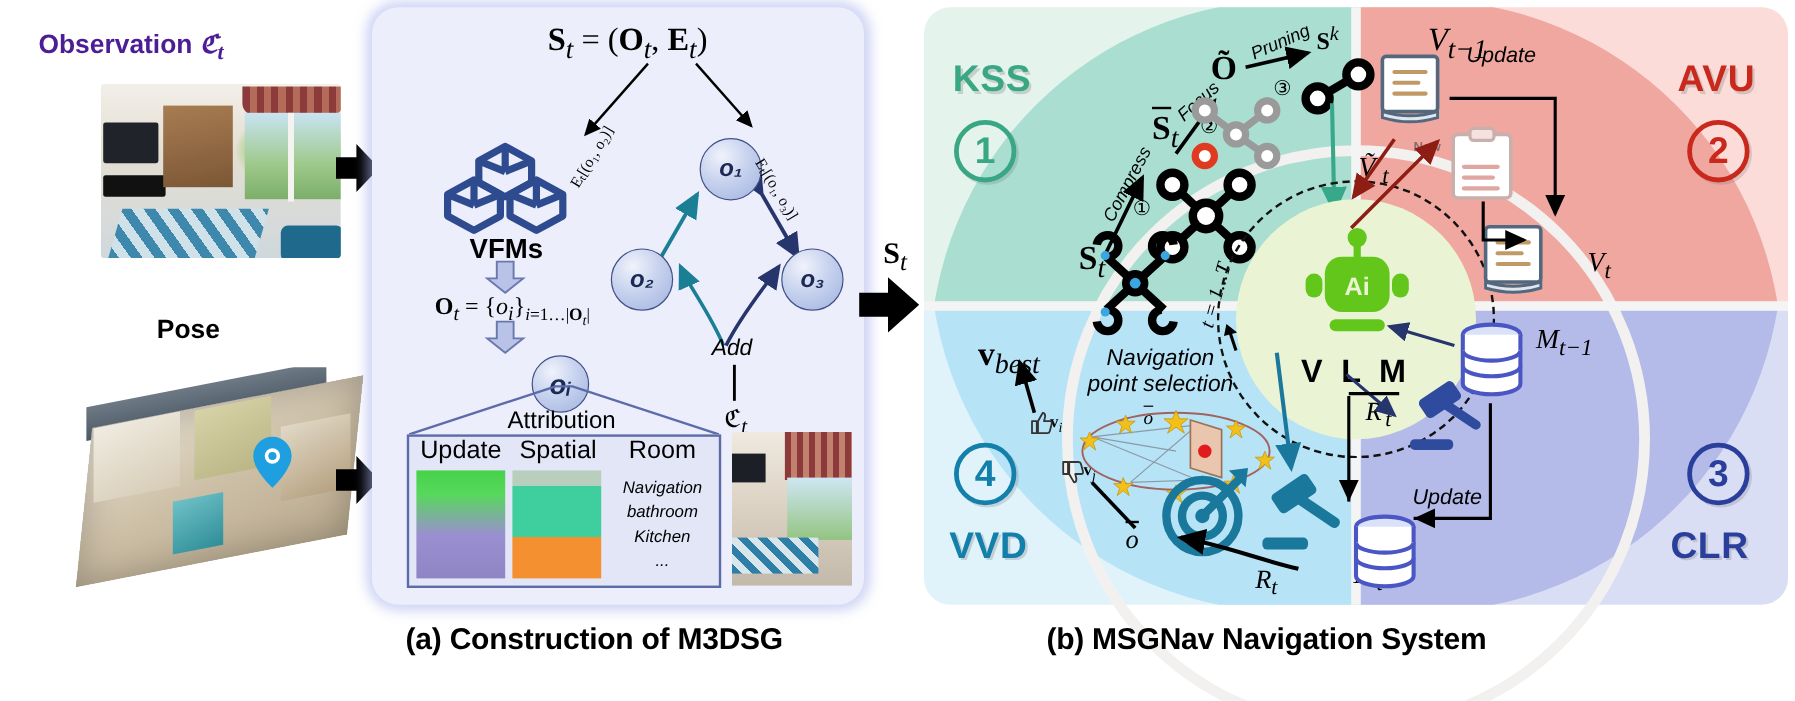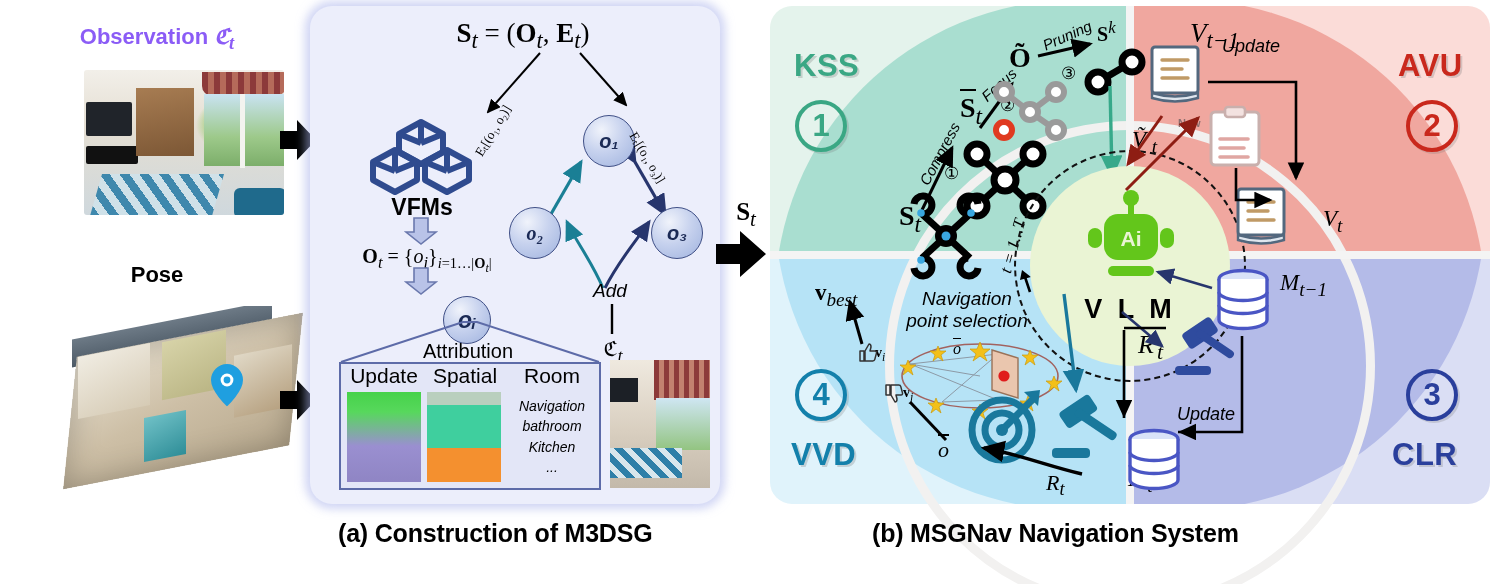--- a/index.html
+++ b/index.html
@@ -12,22 +12,22 @@
   #panel-a{left:310px;top:6px;width:410px;height:498px;
            background:#eceefb;border-radius:22px;
            box-shadow:0 0 10px 5px rgba(170,178,235,.55);}
 
   #cap-a{left:338px;top:519px;width:400px;text-align:left;
          font-size:25px;font-weight:bold;color:#000;letter-spacing:-.2px;}
   #cap-b{left:872px;top:519px;width:560px;text-align:left;
          font-size:25px;font-weight:bold;color:#000;letter-spacing:-.2px;}
 
   
-  #obs-title{left:32px;top:20px;width:250px;text-align:center;
-             font-size:22px;font-weight:bold;color:#8b5cf6;}
+  #obs-title{left:32px;top:20px;width:250px;text-align:left;
+             font-size:22px;font-weight:bold;color:#4c1d95;}
   #pose-title{left:32px;top:262px;width:250px;text-align:center;
               font-size:22px;font-weight:bold;color:#000;}
 
   .photo{border-radius:3px;background-size:cover;background-position:center;}
   #obs-img{left:84px;top:70px;width:200px;height:145px;
       box-shadow:0 0 14px 6px rgba(255,255,255,.95);
       background:
         radial-gradient(ellipse 60px 40px at 160px 55px,#cfe8a8 0%,#9fce76 55%,rgba(159,206,118,0) 80%),
         linear-gradient(180deg,#f2efe9 0%,#e4ded2 40%,#cfd8dd 100%);
       overflow:hidden;position:absolute;}
@@ -77,21 +77,21 @@
       background:linear-gradient(180deg,#b9cfbe 0 14%,#3fcf9e 14% 62%,#f4902f 62% 100%);}
   #attr-rooms{left:506px;top:396px;width:92px;text-align:center;font-size:14px;
       font-style:italic;color:#000;line-height:1.45;}
 
   #node-o1,#node-o2,#node-o3,#node-oi{
       border-radius:50%;border:1.6px solid #3f4f86;
       background:radial-gradient(circle at 35% 28%,#f0f3fb 0%,#c7d2ee 45%,#9fb2de 100%);
       display:flex;align-items:center;justify-content:center;
       font-size:20px;font-style:italic;font-weight:bold;color:#1b2a55;}
   #node-o1{left:583px;top:115px;width:50px;height:50px;}
-  #node-o2{left:509px;top:207px;width:50px;height:50px;font-family:Liberation Serif, serif;}
+  #node-o2{left:509px;top:207px;width:50px;height:50px;}
   #node-o3{left:651px;top:207px;width:50px;height:50px;}
   #node-oi{left:443px;top:296px;width:46px;height:46px;font-size:23px;}
 
   .edgelbl{position:absolute;font-size:13px;color:#000;white-space:nowrap;}
   #edge-l{left:470px;top:150px;transform:rotate(-59deg);transform-origin:left top;}
   #edge-r{left:641px;top:128px;transform:rotate(59deg);transform-origin:left top;}
   #add-lbl{left:565px;top:280px;width:90px;text-align:center;font-size:19px;font-style:italic;color:#000;}
   #it-lbl{left:568px;top:334px;width:90px;text-align:center;font-size:21px;}
   #it-img{left:610px;top:360px;width:100px;height:128px;overflow:hidden;
       background:linear-gradient(180deg,#efe9df 0%,#d9cfc0 55%,#c3b9aa 100%);}
@@ -173,26 +173,26 @@
 
   
   #avu-vt1{left:1190px;top:18px;font-size:27px;}
   #avu-update{left:1222px;top:36px;font-size:18px;font-style:italic;}
   #avu-vtilde{left:1132px;top:127px;font-size:23px;}
   #avu-vt{left:1323px;top:206px;font-size:23px;}
   #avu-new{left:1178px;top:117px;font-size:11px;font-weight:bold;color:#8a6d6d;}
 
   
   #clr-mt1{left:1280px;top:270px;font-size:23px;}
-  #clr-rt{left:1135px;top:330px;font-size:26px;}
+  #clr-rt{left:1135px;top:330px;font-size:22px;}
   #clr-update{left:1177px;top:404px;font-size:18px;font-style:italic;}
   #clr-mt{left:1128px;top:466px;font-size:23px;}
 
   
-  #vvd-vbest{left:815px;top:280px;font-size:23px;}
+  #vvd-vbest{left:815px;top:280px;font-size:28px;}
   #vvd-nav{left:872px;top:288px;width:190px;text-align:center;font-size:19px;
       font-style:italic;color:#000;line-height:1.15;}
   #vvd-vi{left:875px;top:345px;font-size:14px;}
   #vvd-vj{left:903px;top:385px;font-size:14px;}
   #vvd-obar-top{left:953px;top:340px;font-size:16px;}
   #vvd-obar{left:938px;top:437px;font-size:22px;}
   #vvd-rt{left:1046px;top:470px;font-size:22px;}
 
   svg{overflow:visible;}
 </style>

